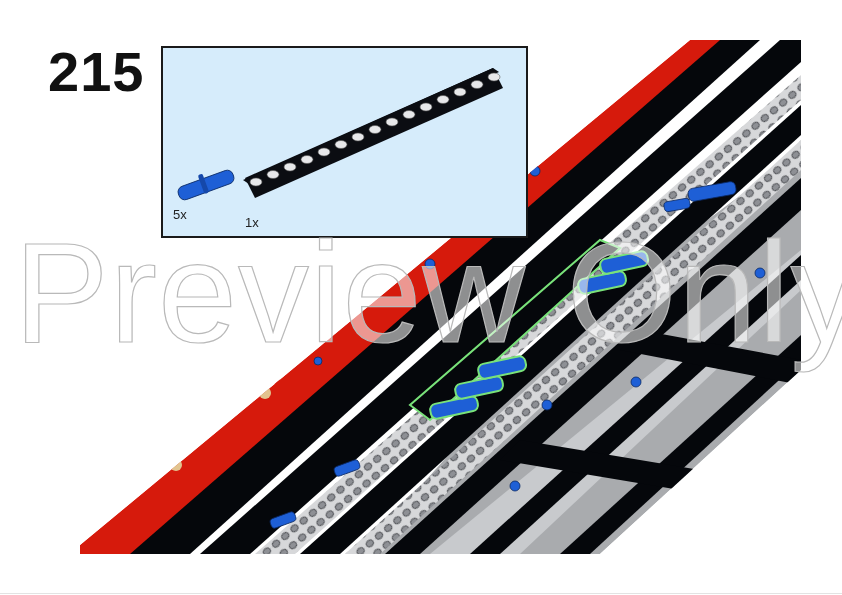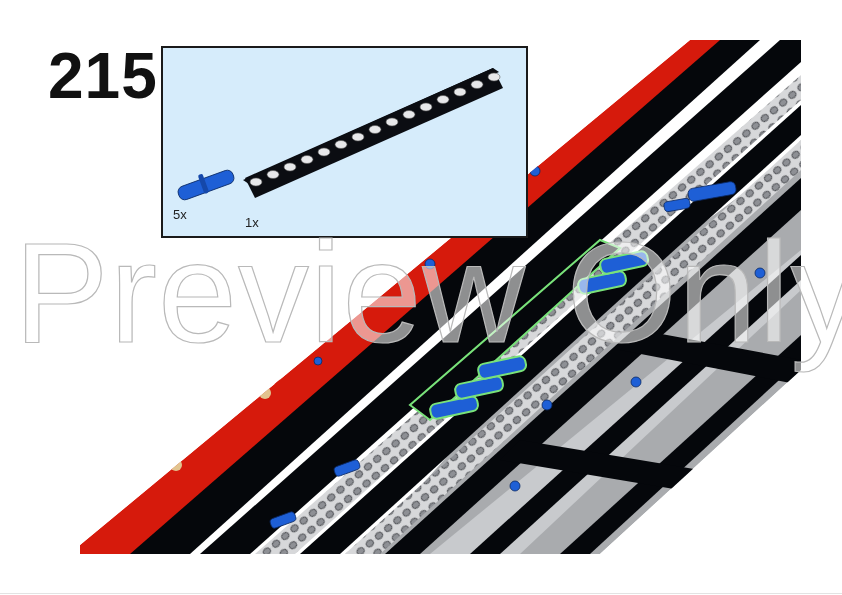--- a/index.html
+++ b/index.html
@@ -2,21 +2,21 @@
 <html><head>
 <meta charset="utf-8">
 <style>
   html, body { margin: 0; padding: 0; }
   body {
     width: 842px; height: 595px; position: relative; overflow: hidden;
     background: #ffffff; font-family: "Liberation Sans", sans-serif;
   }
   .step-number {
     position: absolute; left: 48px; top: 44px;
-    font-size: 64px; font-weight: bold; color: #111; letter-spacing: 1px;
+    font-size: 56px; font-weight: bold; color: #111; letter-spacing: 1px;
     line-height: 1;
   }
   .model {
     position: absolute; left: 0; top: 0; width: 842px; height: 595px;
   }
   .parts-box {
     position: absolute; left: 161px; top: 46px; width: 363px; height: 188px;
     background: #d6ecfb; border: 2px solid #1a1a1a;
   }
   .part-qty {

